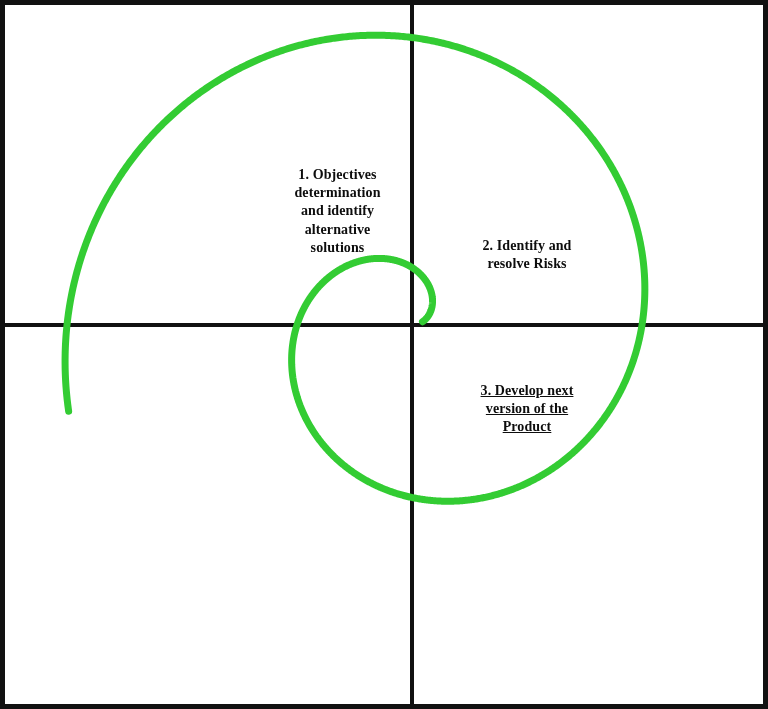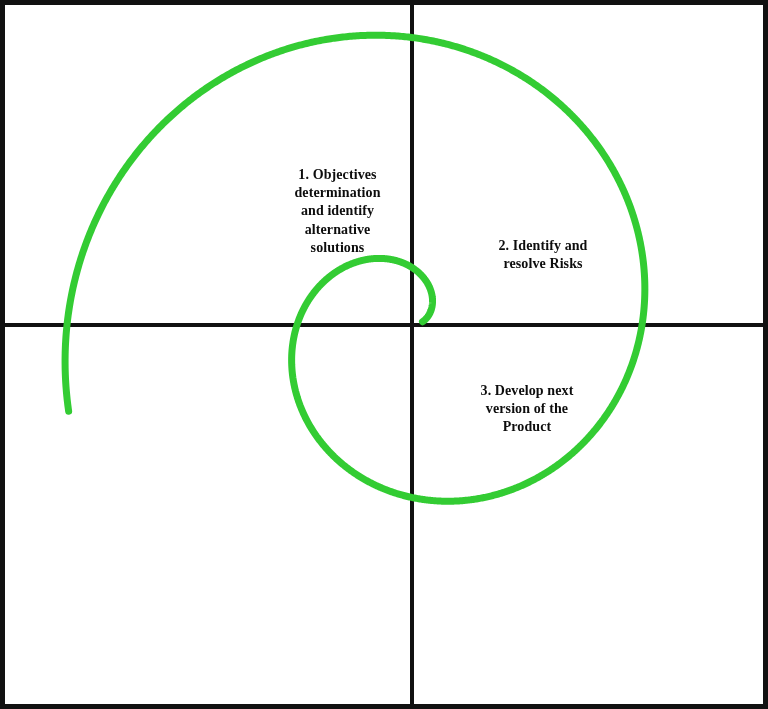--- a/index.html
+++ b/index.html
@@ -50,30 +50,31 @@
     white-space: pre-line;
     letter-spacing: 0.1px;
   }
   #label-q1 {
     left: 235px;
     top: 166px;
     width: 205px;
     text-align: center;
   }
   #label-q2 {
-    left: 448px;
+    left: 432px;
     top: 237px;
     width: 190px;
     text-align: center;
   }
   #label-q3 {
     left: 432px;
     top: 382px;
     width: 190px;
     text-align: center;
+    text-decoration: underline;
   }
   #label-q4 {
     left: 222px;
     top: 418px;
     width: 200px;
     text-align: center;
   }
 </style>
 </head>
 <body>

